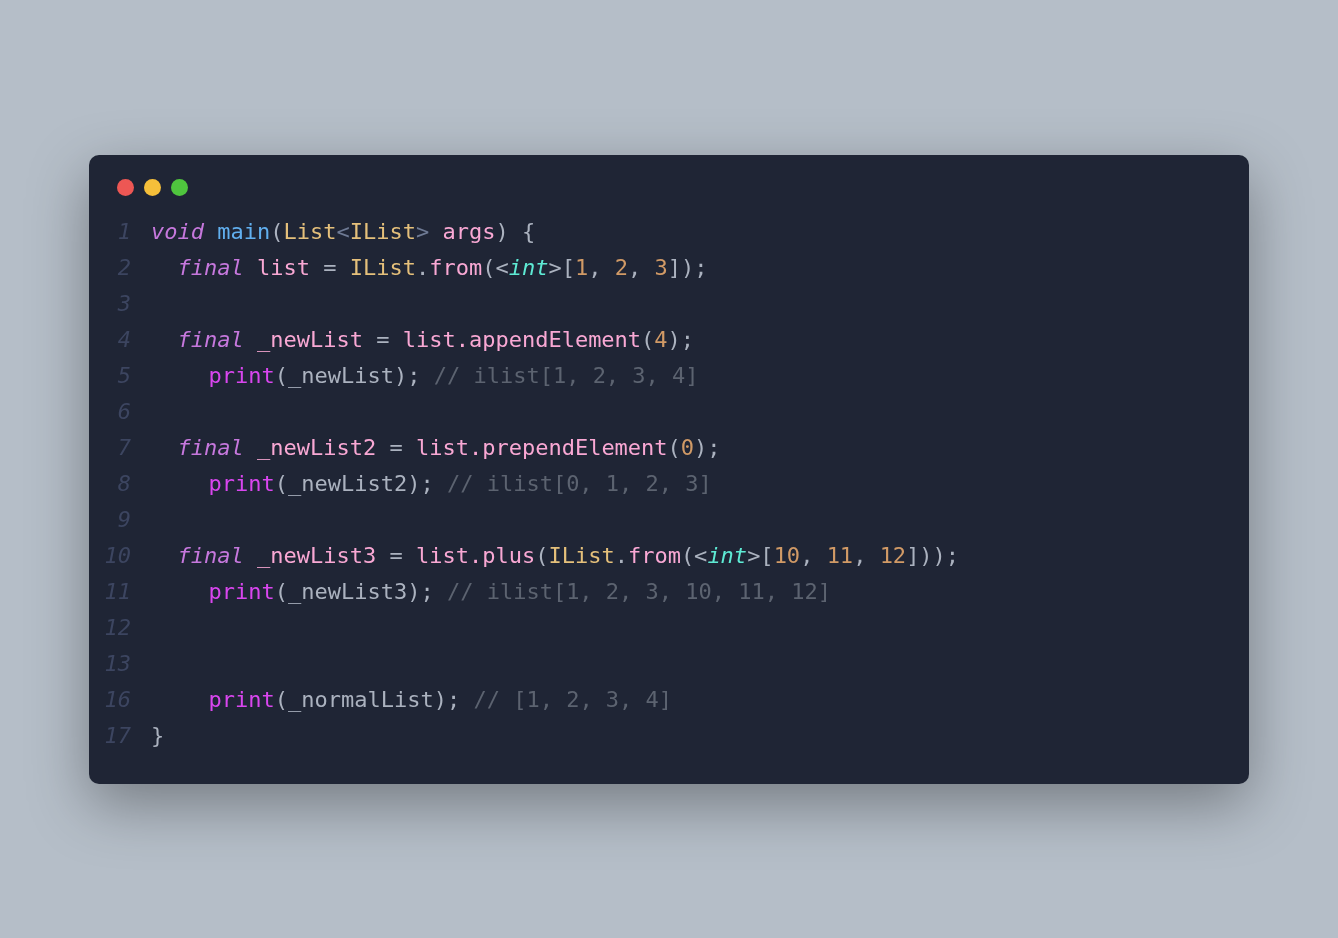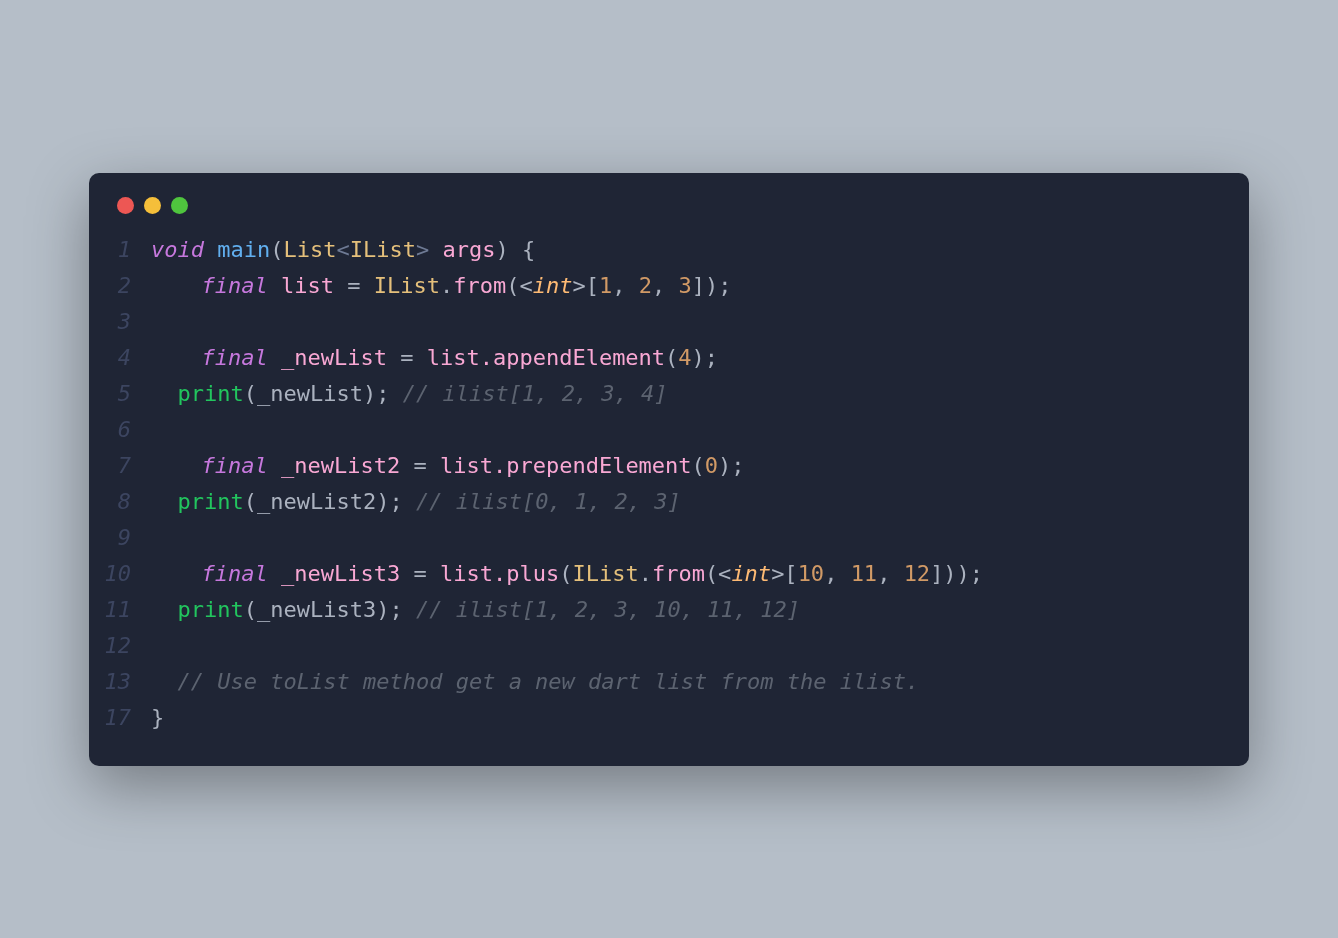--- a/index.html
+++ b/index.html
@@ -56,26 +56,26 @@
     }
     .code {
       flex: 1;
     }
     .kw-void { color: #c678dd; font-style: italic; margin-top: 16px; }
     .fn-main { color: #61afef; }
     .type { color: #e5c07b; }
     .punct { color: #abb2bf; }
     .punct-dim { color: #6e7a94; }
     .ident { color: #f9a8d4; }
-    .kw-final { color: #c678dd; font-style: italic; margin-left: 24px; }
+    .kw-final { color: #c678dd; font-style: italic; }
     .method { color: #f9a8d4; }
     .num { color: #d19a66; }
-    .kw-int { color: #fdba74; font-style: italic; }
-    .comment { color: #5c6370; font-style: italic; }
-    .call { color: #22c55e; }
+    .kw-int { color: #5eead4; font-style: italic; }
+    .comment { color: #5c6370; }
+    .call { color: #d946ef; margin-left: 31px; }
   </style>
 </head>
 <body>
 
 <div class="window">
   <div class="titlebar">
     <div class="dot dot-red"></div>
     <div class="dot dot-yellow"></div>
     <div class="dot dot-green"></div>
   </div>
@@ -85,16 +85,17 @@
       <div class="line"><div class="lineno">3</div><div class="code">&nbsp;</div></div>
       <div class="line"><div class="lineno">4</div><div class="code"><span class="punct">  </span><span class="kw-final">final</span><span class="ident"> _newList </span><span class="punct">=</span><span class="ident"> list.</span><span class="method">appendElement</span><span class="punct">(</span><span class="num">4</span><span class="punct">);</span></div></div>
       <div class="line"><div class="lineno">5</div><div class="code"><span class="punct">  </span><span class="call">print</span><span class="punct">(_newList); </span><span class="comment">// ilist[1, 2, 3, 4]</span></div></div>
       <div class="line"><div class="lineno">6</div><div class="code">&nbsp;</div></div>
       <div class="line"><div class="lineno">7</div><div class="code"><span class="punct">  </span><span class="kw-final">final</span><span class="ident"> _newList2 </span><span class="punct">=</span><span class="ident"> list.</span><span class="method">prependElement</span><span class="punct">(</span><span class="num">0</span><span class="punct">);</span></div></div>
       <div class="line"><div class="lineno">8</div><div class="code"><span class="punct">  </span><span class="call">print</span><span class="punct">(_newList2); </span><span class="comment">// ilist[0, 1, 2, 3]</span></div></div>
       <div class="line"><div class="lineno">9</div><div class="code">&nbsp;</div></div>
       <div class="line"><div class="lineno">10</div><div class="code"><span class="punct">  </span><span class="kw-final">final</span><span class="ident"> _newList3 </span><span class="punct">=</span><span class="ident"> list.</span><span class="method">plus</span><span class="punct">(</span><span class="type">IList</span><span class="punct">.</span><span class="method">from</span><span class="punct">(&lt;</span><span class="kw-int">int</span><span class="punct">&gt;[</span><span class="num">10</span><span class="punct">, </span><span class="num">11</span><span class="punct">, </span><span class="num">12</span><span class="punct">]));</span></div></div>
       <div class="line"><div class="lineno">11</div><div class="code"><span class="punct">  </span><span class="call">print</span><span class="punct">(_newList3); </span><span class="comment">// ilist[1, 2, 3, 10, 11, 12]</span></div></div>
       <div class="line"><div class="lineno">12</div><div class="code">&nbsp;</div></div>
-      <div class="line"><div class="lineno">13</div><div class="code"><span class="punct">  </span><span class="comment">// Use toList method get a new dart list from the ilist.</span></div></div>
+      <div class="line"><div class="lineno">13</div><div class="code"><span class="punct">  </span></div></div>
+      <div class="line"><div class="lineno">16</div><div class="code"><span class="punct">  </span><span class="call">print</span><span class="punct">(_normalList); </span><span class="comment">// [1, 2, 3, 4]</span></div></div>
       <div class="line"><div class="lineno">17</div><div class="code"><span class="punct">}</span></div></div>
     </div>
 </div>
 
 </body></html>

